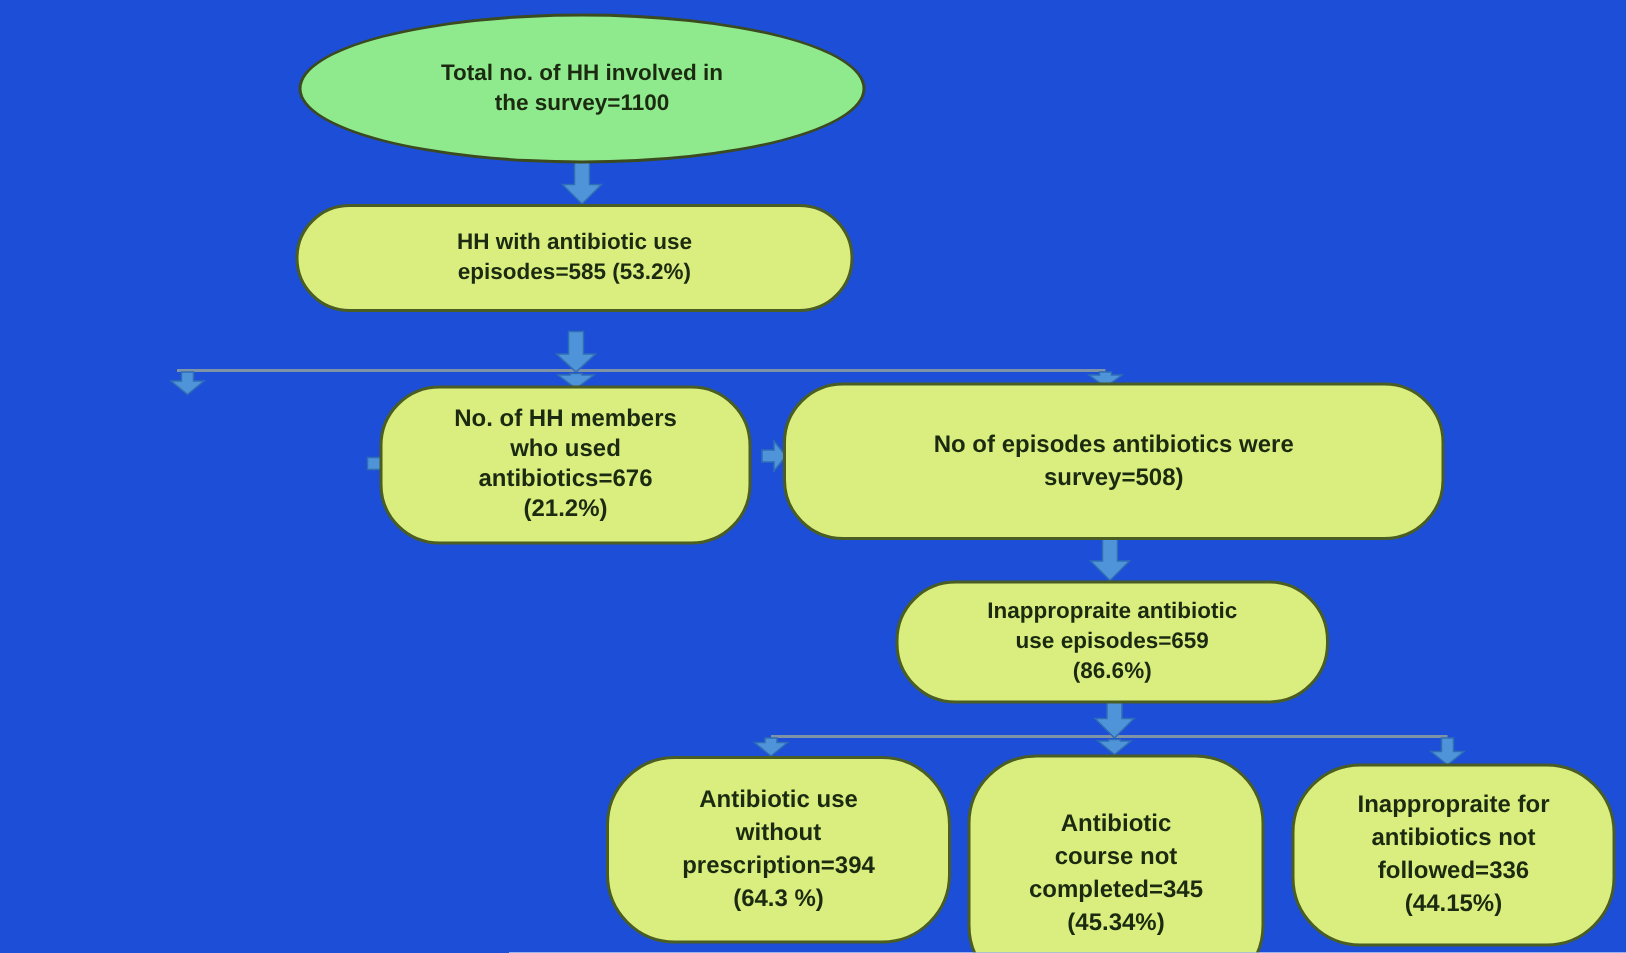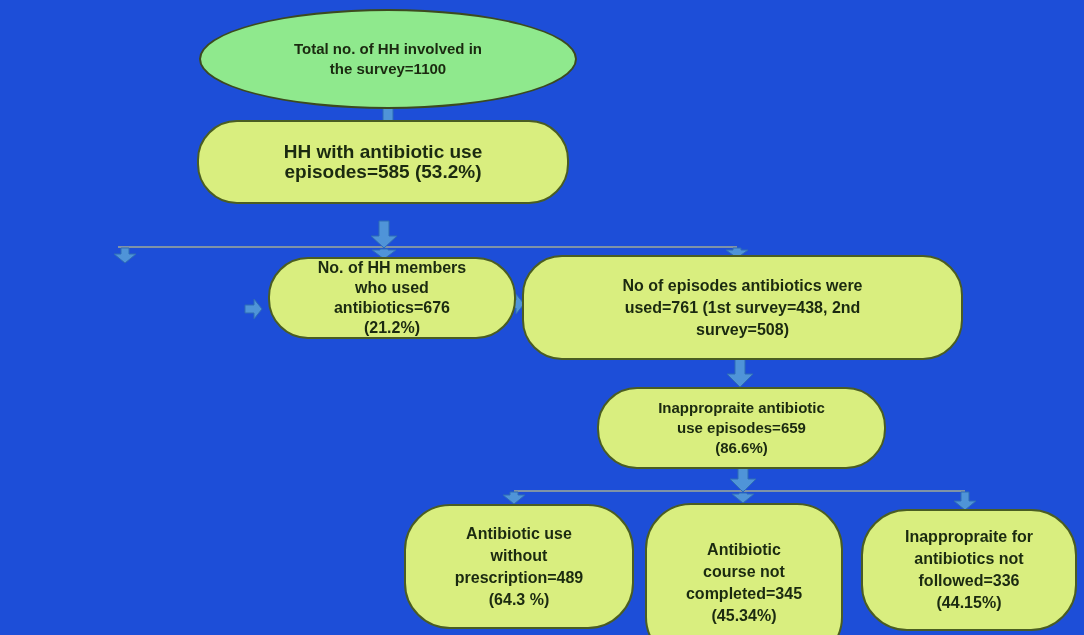--- a/index.html
+++ b/index.html
@@ -30,23 +30,23 @@
     font-size:15px;line-height:20px;
   }
   .rounded{border-radius:40px;}
   .rounded-xl{border-radius:46px;}
   #connectors{position:absolute;left:0;top:0;width:1084px;height:635px;}
   .arrow{fill:var(--arrow-fill);stroke:var(--arrow-stroke);stroke-width:1;}
   .conn-line{stroke:var(--connector-line);stroke-width:2;fill:none;}
 
   
   #n-total       {left:199px;top:9px;  width:378px;height:100px;}
-  #n-hh-abx      {left:197px;top:120px;width:372px;height:84px; font-size:19px;}
+  #n-hh-abx      {left:197px;top:136px;width:372px;height:72px; font-size:15px;}
   #n-members     {left:7px;  top:262px;width:238px;height:98px;}
-  #n-members-used{left:268px;top:257px;width:248px;height:82px;}
+  #n-members-used{left:253px;top:257px;width:248px;height:106px;}
   #n-episodes    {left:522px;top:255px;width:441px;height:105px;line-height:22px;}
   #n-inapprop    {left:597px;top:387px;width:289px;height:82px; font-size:15px;align-items:center;}
   #n-no-rx       {left:404px;top:504px;width:230px;height:125px;line-height:22px;}
   #n-not-compl   {left:645px;top:503px;width:198px;height:160px;line-height:22px;align-items:center;}
   #n-not-follow  {left:861px;top:509px;width:216px;height:122px;line-height:22px;}
 </style>
 </head>
 <body>
 
 <div id="canvas">
@@ -95,34 +95,33 @@
 
   <div id="n-members-used" class="node rounded">
     <span>No. of HH members</span>
     <span>who used</span>
     <span>antibiotics=676</span>
     <span>(21.2%)</span>
   </div>
 
   <div id="n-episodes" class="node rounded">
     <span>No of episodes antibiotics were</span>
-    <span>used=761 (1st survey=438, 2nd</span>
     <span>survey=508)</span>
   </div>
 
   <div id="n-inapprop" class="node rounded">
     <span>Inappropraite antibiotic</span>
     <span>use episodes=659</span>
     <span>(86.6%)</span>
   </div>
 
   <div id="n-no-rx" class="node rounded-xl">
     <span>Antibiotic use</span>
     <span>without</span>
-    <span>prescription=489</span>
+    <span>prescription=394</span>
     <span>(64.3 %)</span>
   </div>
 
   <div id="n-not-compl" class="node rounded-xl">
     <span>Antibiotic</span>
     <span>course not</span>
     <span>completed=345</span>
     <span>(45.34%)</span>
   </div>
 

